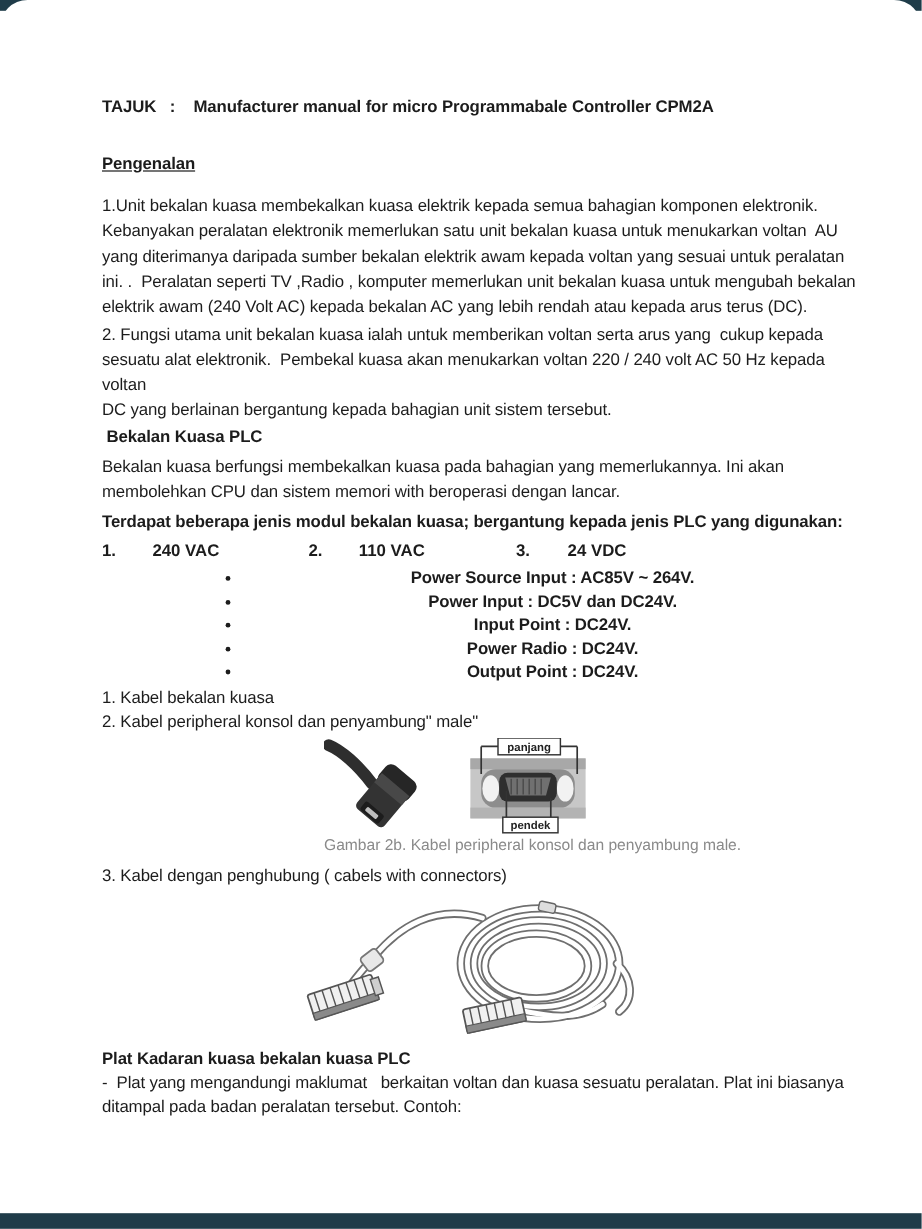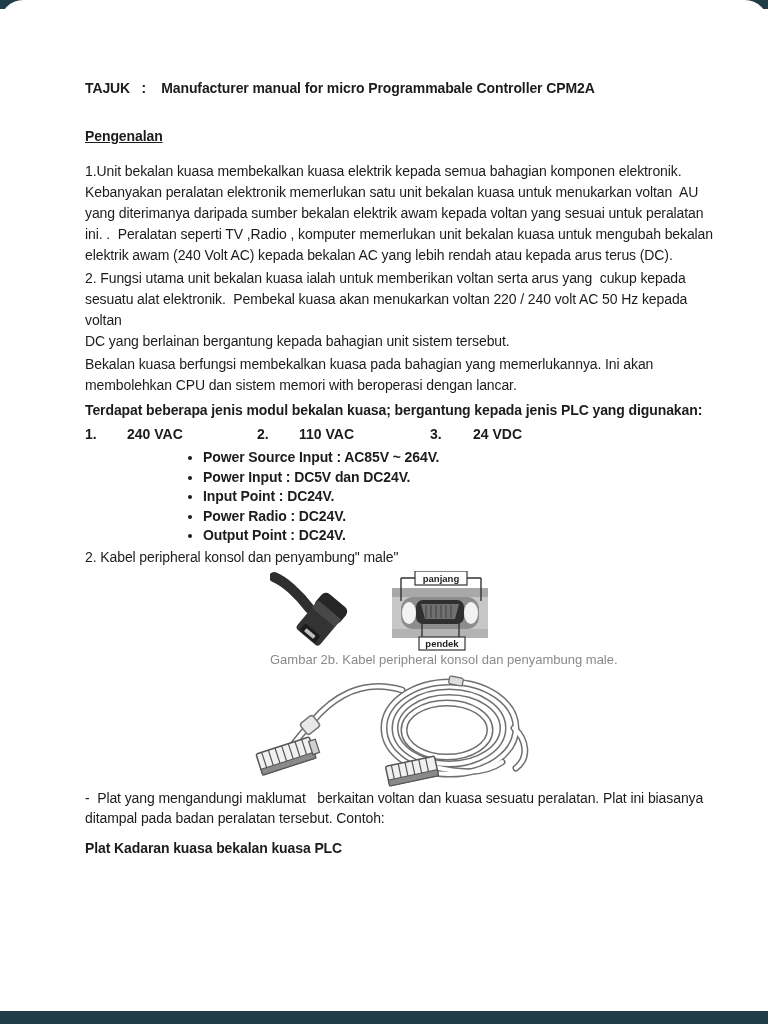--- a/index.html
+++ b/index.html
@@ -21,21 +21,21 @@
   .h-pengenalan{margin:0 0 14px 0;text-decoration:underline;}
   .para1{margin:0 0 2px 0;}
   .para2{margin:0 0 2px 0;}
   .h-bekalan{margin:0 0 5px 0;line-height:19px;}
   .plc-para{margin:0 0 4px 0;}
   .types-line{margin:0 0 3px 0;}
   .numbered-row{position:relative;height:21px;margin:0 0 3px 0;font-size:14px;line-height:21px;}
   .numbered-row span{position:absolute;top:0;font-weight:bold;white-space:nowrap;}
   .n1{left:0;} .l1{left:42px;} .n2{left:172px;} .l2{left:214px;} .n3{left:345px;} .l3{left:388px;}
   .voltage-intro{margin:0 0 3px 0;}
-  ul.voltages{margin:0 0 1px 102px;padding:0 0 0 16px;list-style:disc;}
+  ul.voltages{margin:0 0 1px 102px;padding:0 0 0 16px;list-style:disc;text-align:center;}
   ul.voltages li{font-size:14px;line-height:19.5px;font-weight:bold;letter-spacing:-0.1px;}
   .h-cables{margin:0 0 10px 0;}
   .cable-item{line-height:20px;}
   .fig1-wrap{position:relative;height:80px;margin:4px 0 0 185px;}
   .fig1-caption{margin:3px 0 0 185px;font-size:13px;line-height:11px;color:#8a8a8a;letter-spacing:0;}
   .cable-item3{margin:10px 0 0 0;}
   .fig2-wrap{position:relative;height:118px;margin:5px 0 0 165px;}
   .h-plate{margin:9px 0 0 0;line-height:20px;}
   .plate-para{line-height:20.5px;}
   svg text{font-family:"Liberation Sans","DejaVu Sans",sans-serif;}
@@ -54,20 +54,21 @@
   <div class="t para1">1.Unit bekalan kuasa membekalkan kuasa elektrik kepada semua bahagian komponen elektronik.
 Kebanyakan peralatan elektronik memerlukan satu unit bekalan kuasa untuk menukarkan voltan  AU
 yang diterimanya daripada sumber bekalan elektrik awam kepada voltan yang sesuai untuk peralatan
 ini. .  Peralatan seperti TV ,Radio , komputer memerlukan unit bekalan kuasa untuk mengubah bekalan
 elektrik awam (240 Volt AC) kepada bekalan AC yang lebih rendah atau kepada arus terus (DC).</div>
 
   <div class="t para2">2. Fungsi utama unit bekalan kuasa ialah untuk memberikan voltan serta arus yang  cukup kepada
 sesuatu alat elektronik.  Pembekal kuasa akan menukarkan voltan 220 / 240 volt AC 50 Hz kepada voltan
 DC yang berlainan bergantung kepada bahagian unit sistem tersebut.</div>
 
+  <div class="t b h-bekalan"> Bekalan Kuasa PLC</div>
 
   <div class="t plc-para">Bekalan kuasa berfungsi membekalkan kuasa pada bahagian yang memerlukannya. Ini akan
 membolehkan CPU dan sistem memori with beroperasi dengan lancar.</div>
 
   <div class="t b types-line">Terdapat beberapa jenis modul bekalan kuasa; bergantung kepada jenis PLC yang digunakan:</div>
 
   <div class="numbered-row">
     <span class="n1">1.</span>
     <span class="l1">240 VAC</span>
     <span class="n2">2.</span>
@@ -79,20 +80,21 @@
 
   <ul class="voltages">
     <li>Power Source Input : AC85V ~ 264V.</li>
     <li>Power Input : DC5V dan DC24V.</li>
     <li>Input Point : DC24V.</li>
     <li>Power Radio : DC24V.</li>
     <li>Output Point : DC24V.</li>
   </ul>
 
 
+  <div class="t cable-item">1. Kabel bekalan kuasa</div>
   <div class="t cable-item">2. Kabel peripheral konsol dan penyambung" male"</div>
 
   <div class="fig1-wrap">
     <svg width="305" height="80" viewBox="0 0 305 80">
 
       <path d="M4,6 C14,10 28,22 40,38" stroke="#2e2e2e" stroke-width="10" fill="none" stroke-linecap="round"></path>
       <g transform="translate(52,48) rotate(40)">
         <rect x="-16" y="-24" width="32" height="20" rx="6" fill="#262626"></rect>
         <rect x="-15" y="-12" width="30" height="36" rx="4" fill="#333333"></rect>
         <rect x="-15" y="-12" width="30" height="10" fill="#484848"></rect>
@@ -114,20 +116,21 @@
       <rect x="145" y="0" width="52" height="14" fill="#ffffff" stroke="#333" stroke-width="1.2"></rect>
       <text x="171" y="10.5" text-anchor="middle" font-size="9.5" font-weight="bold" fill="#222">panjang</text>
 
       <path d="M152,44 V68 M189,50 V68" stroke="#333" stroke-width="1.4" fill="none"></path>
       <rect x="149" y="66" width="46" height="13" fill="#ffffff" stroke="#333" stroke-width="1.2"></rect>
       <text x="172" y="76" text-anchor="middle" font-size="9.5" font-weight="bold" fill="#222">pendek</text>
     </svg>
   </div>
   <div class="fig1-caption">Gambar 2b. Kabel peripheral konsol dan penyambung male.</div>
 
+  <div class="t cable-item3">3. Kabel dengan penghubung ( cabels with connectors)</div>
 
   <div class="fig2-wrap">
     <svg width="300" height="118" viewBox="0 0 300 118">
       <g stroke="#6f6f6f" stroke-width="7" fill="none" stroke-linecap="round">
         <ellipse cx="200" cy="58" rx="66" ry="46"></ellipse>
         <ellipse cx="199" cy="58" rx="54" ry="36"></ellipse>
         <ellipse cx="197" cy="60" rx="43" ry="27"></ellipse>
         <path d="M152,20 C112,8 82,28 62,52 C54,61 48,68 42,76"></path>
         <path d="M252,92 C232,106 206,102 184,97"></path>
         <path d="M264,58 C277,70 279,88 266,98"></path>
@@ -157,19 +160,19 @@
         <path d="M-19,-10 V10 M-12,-10 V10 M-5,-10 V10 M2,-10 V10 M9,-10 V10 M16,-10 V10" stroke="#555" stroke-width="1.2"></path>
         <rect x="-25" y="4" width="50" height="6" fill="#8a8a8a" stroke="#555" stroke-width="1"></rect>
       </g>
 
       <g transform="translate(206,11) rotate(12)">
         <rect x="-7" y="-4" width="14" height="8" rx="2" fill="#dddddd" stroke="#666" stroke-width="1.2"></rect>
       </g>
     </svg>
   </div>
 
+  <div class="t b h-plate">Plat Kadaran kuasa bekalan kuasa PLC</div>
   <div class="t plate-para">-  Plat yang mengandungi maklumat   berkaitan voltan dan kuasa sesuatu peralatan. Plat ini biasanya
 ditampal pada badan peralatan tersebut. Contoh:</div>
-  <div class="t b h-plate">Plat Kadaran kuasa bekalan kuasa PLC</div>
 
 </div>
 
 <div class="edge-band bottom"></div>
 
 </body></html>

